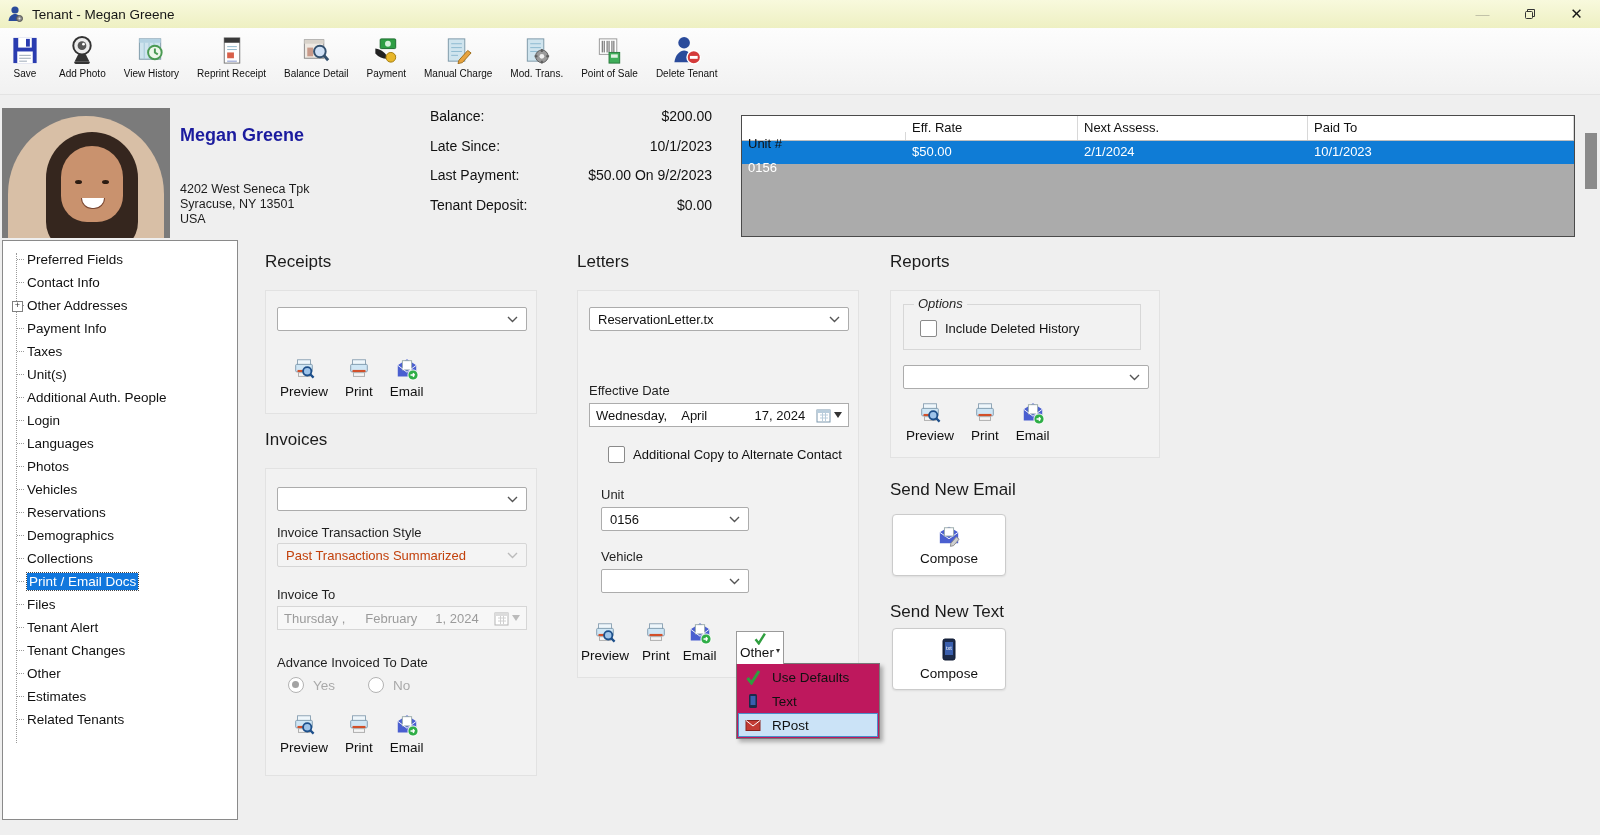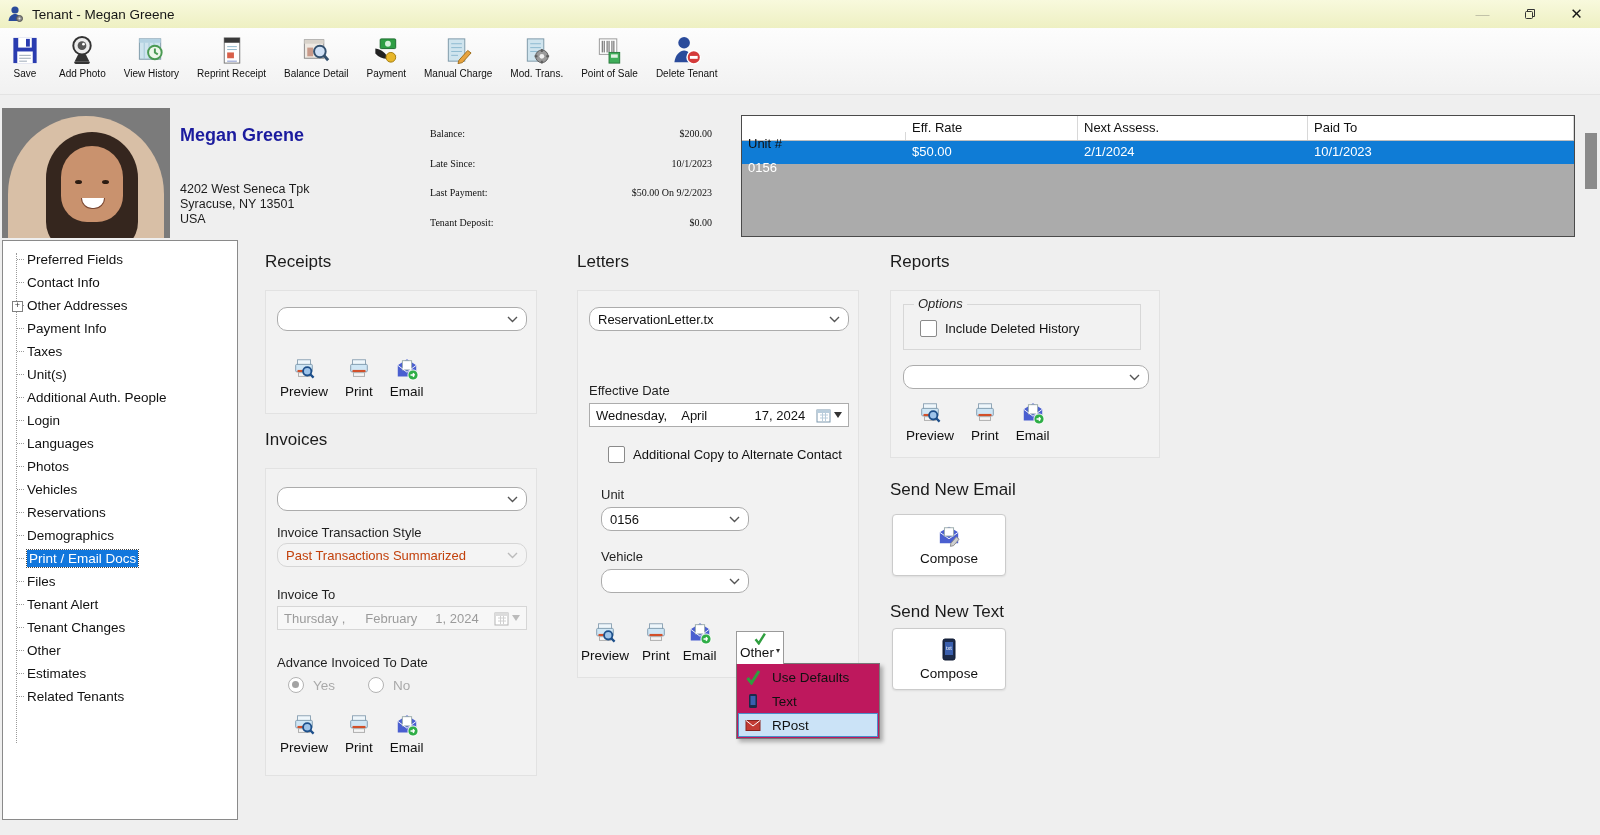--- a/index.html
+++ b/index.html
@@ -25,21 +25,21 @@
   
   .photo{position:absolute;left:2px;top:108px;width:168px;height:130px;background:#7b7b7b;overflow:hidden;}
   .arch{position:absolute;left:6px;top:8px;width:156px;height:240px;background:#d8bfa6;
     border-radius:78px 78px 0 0;}
   .hair{position:absolute;left:38px;top:16px;width:92px;height:120px;background:#35261e;border-radius:46px 46px 30px 30px;}
   .face{position:absolute;left:53px;top:30px;width:62px;height:76px;background:#c9926e;border-radius:31px 31px 26px 26px;}
   .eye{position:absolute;top:34px;width:7px;height:4px;background:#2c1c12;border-radius:50%;}
   .smile{position:absolute;left:20px;top:52px;width:22px;height:10px;background:#fff;border:1.5px solid #7a4630;border-top:none;border-radius:0 0 12px 12px;}
   .tenant-name{position:absolute;left:180px;top:125px;font-size:18px;font-weight:bold;color:#1b1b9e;}
   .tenant-addr{position:absolute;left:180px;top:182px;font-size:12.5px;line-height:15px;color:#1c1c1c;}
-  .balance{position:absolute;left:430px;top:128px;width:282px;font-size:10px;font-family:Liberation Serif, serif;}
+  .balance{position:absolute;left:430px;top:108px;width:282px;font-size:14px;}
   .balance .row{display:flex;justify-content:space-between;height:29.5px;align-items:flex-start;}
   
   .units-table{position:absolute;left:741px;top:115px;width:834px;height:122px;
     border:1.5px solid #4a4a4a;box-sizing:border-box;background:#ababab;}
   .thead{display:flex;height:24px;background:#fff;border-bottom:1px solid #bfbfbf;font-size:13px;}
   .thead span{padding:4px 0 0 6px;box-sizing:border-box;border-right:1px solid #d8d8d8;}
   .trow{display:flex;height:23px;background:#0f7cd6;color:#fff;font-size:13px;}
   .trow span{padding:3px 0 0 6px;box-sizing:border-box;}
   .c0{width:164px;margin-top:16px;}.c1{width:172px;}.c2{width:230px;}.c3{flex:1;}
   .tbl-scroll{position:absolute;left:1585px;top:133px;width:12px;height:56px;background:#8a8a8a;}
@@ -48,21 +48,21 @@
     border:1px solid #8a8a8a;box-sizing:border-box;padding-top:7px;}
   .tree::before{content:"";position:absolute;left:13px;top:12px;height:490px;border-left:1px dotted #9a9a9a;}
   .tree-item{position:relative;height:23px;line-height:23px;padding-left:24px;font-size:13.5px;white-space:nowrap;}
   .tree-item::before{content:"";position:absolute;left:14px;top:11px;width:7px;border-top:1px dotted #9a9a9a;}
   .expand{position:absolute;left:9px;top:7px;width:9px;height:9px;border:1px solid #808080;
     background:#fff;font-size:9px;line-height:7px;text-align:center;color:#333;z-index:2;}
   .sel-label{background:#1177dd;color:#fff;outline:1px dotted #444;padding:1px 2px;}
   
   .h{position:absolute;font-size:17px;color:#1b1b1b;}
   .panel{position:absolute;background:#f2f2f2;border:1px solid #e2e2e2;box-sizing:border-box;}
-  .combo{position:absolute;height:24px;background:#fff;border:1px solid #acacac;border-radius:10px;
+  .combo{position:absolute;height:24px;background:#fff;border:1px solid #acacac;border-radius:2px;
     font-size:13px;display:flex;align-items:center;justify-content:space-between;
     padding:0 8px;box-sizing:border-box;color:#101010;}
   .combo.disabled{background:#f4f4f4;border-color:#d6d6d6;color:#c2410c;}
   .flabel{position:absolute;font-size:13px;color:#1f1f1f;white-space:nowrap;}
   .datefield{position:absolute;height:24px;background:#fff;border:1px solid #acacac;
     display:flex;align-items:center;font-size:13px;padding:0 6px;box-sizing:border-box;}
   .datefield.disabled{background:#f7f7f7;border-color:#d6d6d6;color:#9b9b9b;}
   .d-wd{width:86px;}.d-mo{width:74px;}.d-dy{width:62px;}
   .cal{margin-left:auto;display:flex;align-items:center;gap:3px;}
   .act-row{position:absolute;display:flex;gap:17px;}
@@ -273,20 +273,21 @@
   <div class="tree-item"><span>Payment Info</span></div>
   <div class="tree-item"><span>Taxes</span></div>
   <div class="tree-item"><span>Unit(s)</span></div>
   <div class="tree-item"><span>Additional Auth. People</span></div>
   <div class="tree-item"><span>Login</span></div>
   <div class="tree-item"><span>Languages</span></div>
   <div class="tree-item"><span>Photos</span></div>
   <div class="tree-item"><span>Vehicles</span></div>
   <div class="tree-item"><span>Reservations</span></div>
   <div class="tree-item"><span>Demographics</span></div>
+  <div class="tree-item"><span>Collections</span></div>
   <div class="tree-item"><span class="sel-label">Print / Email Docs</span></div>
   <div class="tree-item"><span>Files</span></div>
   <div class="tree-item"><span>Tenant Alert</span></div>
   <div class="tree-item"><span>Tenant Changes</span></div>
   <div class="tree-item"><span>Other</span></div>
   <div class="tree-item"><span>Estimates</span></div>
   <div class="tree-item"><span>Related Tenants</span></div>
 </div>
 
 <div class="h" style="left:265px;top:252px;">Receipts</div>

